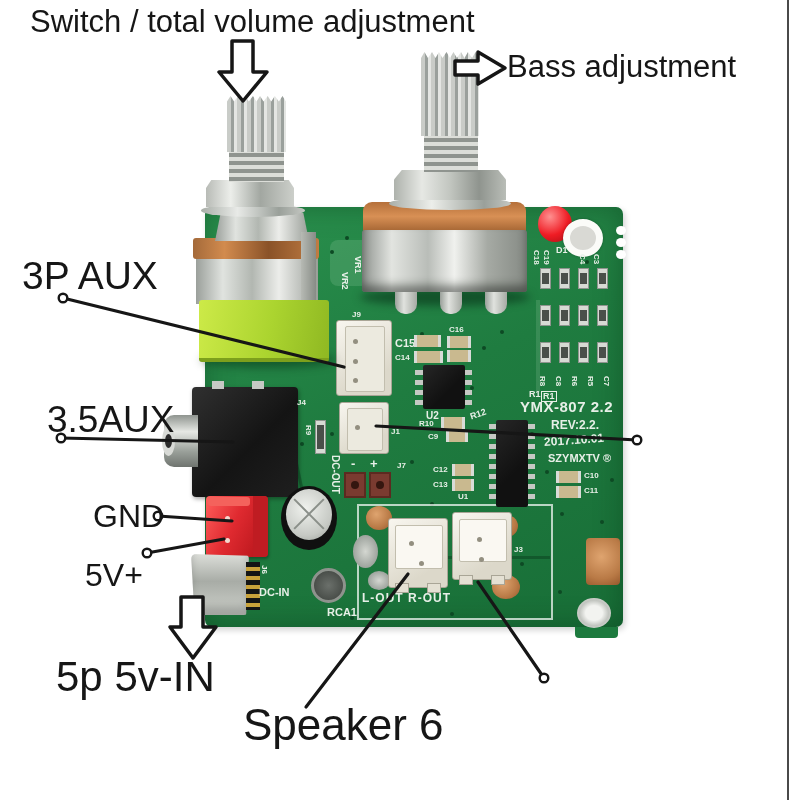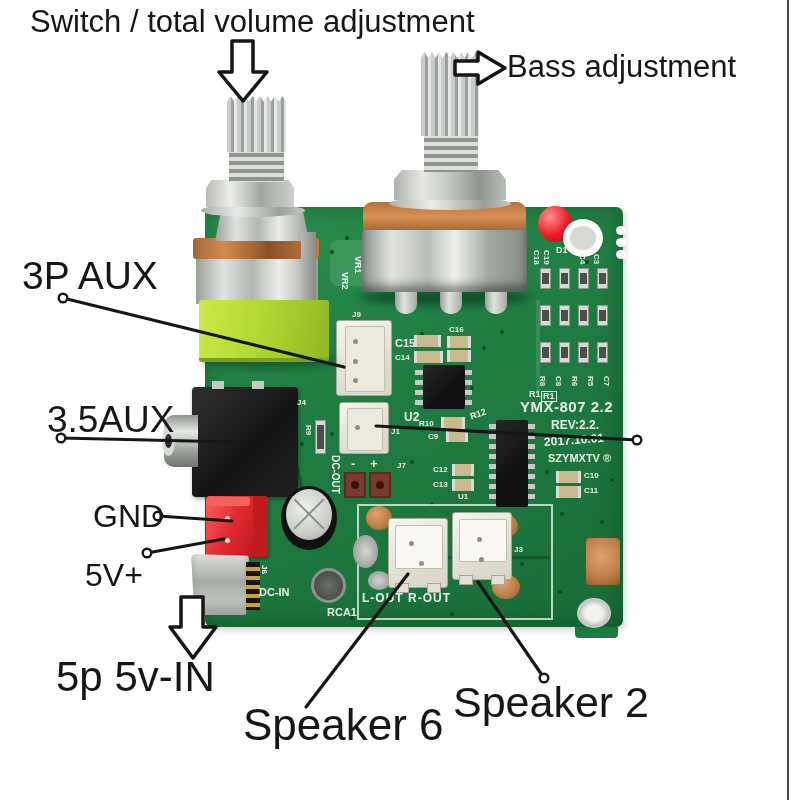--- a/index.html
+++ b/index.html
@@ -109,21 +109,21 @@
   <div class="cap" style="left:414px;top:335px;width:27px;"></div>
   <div class="sk" style="left:395px;top:354px;font-size:8px;">C14</div>
   <div class="cap" style="left:414px;top:351px;width:29px;"></div>
   <div class="sk" style="left:449px;top:326px;font-size:8px;">C16</div>
   <div class="cap" style="left:447px;top:336px;width:24px;"></div>
   <div class="cap" style="left:447px;top:350px;width:24px;"></div>
 
   <div class="abs" style="left:415px;top:370px;width:8px;height:36px;background:repeating-linear-gradient(180deg,#c6c9c4 0 5px,transparent 5px 10px);"></div>
   <div class="abs" style="left:464px;top:370px;width:8px;height:36px;background:repeating-linear-gradient(180deg,#c6c9c4 0 5px,transparent 5px 10px);"></div>
   <div class="ic" style="left:423px;top:365px;width:42px;height:44px;"></div>
-  <div class="sk" style="left:404px;top:411px;font-size:12px;">U2</div>
+  <div class="sk" style="left:426px;top:411px;font-size:10px;">U2</div>
   <div class="sk" style="left:419px;top:420px;font-size:8px;">R10</div>
   <div class="cap" style="left:441px;top:417px;width:24px;"></div>
   <div class="sk" style="left:428px;top:433px;font-size:8px;">C9</div>
   <div class="cap" style="left:446px;top:430px;width:22px;"></div>
   <div class="sk" style="left:470px;top:410px;font-size:9px;transform:rotate(-18deg);">R12</div>
   <div class="sk" style="left:529px;top:390px;font-size:9px;">R1</div>
 
   <div class="ivory" style="left:339px;top:402px;width:50px;height:52px;">
     <div class="ivory-in" style="left:7px;top:5px;width:34px;height:41px;"></div>
     <div class="pin-dot" style="left:15px;top:22px;"></div>
@@ -280,16 +280,15 @@
   </svg>
 
   <div class="ann" style="left:507px;top:51px;font-size:31px;">Bass adjustment</div>
   <div class="ann" style="left:30px;top:6px;font-size:31px;">Switch / total volume adjustment</div>
   <div class="ann" style="left:22px;top:256px;font-size:39px;">3P AUX</div>
   <div class="ann" style="left:47px;top:401px;font-size:37px;">3.5AUX</div>
   <div class="ann" style="left:93px;top:500px;font-size:32px;">GND</div>
   <div class="ann" style="left:85px;top:559px;font-size:32px;">5V+</div>
   <div class="ann" style="left:56px;top:656px;font-size:42px;">5p 5v-IN</div>
   <div class="ann" style="left:243px;top:703px;font-size:44px;">Speaker 6</div>
-  <div class="ann" style="left:453px;top:681px;font-size:43px;">Speaker 2</div>
 
   <div class="abs" style="left:787px;top:0;width:2px;height:800px;background:#4a4a4a;"></div>
 </div>
 
 </body></html>

